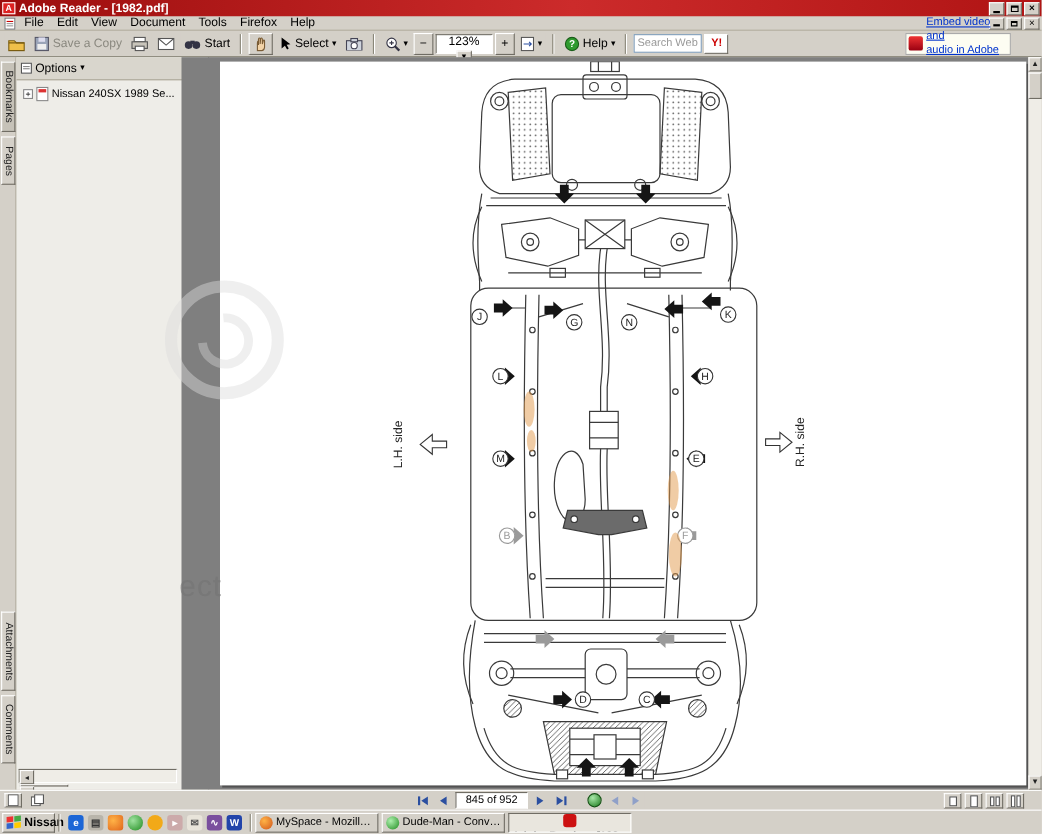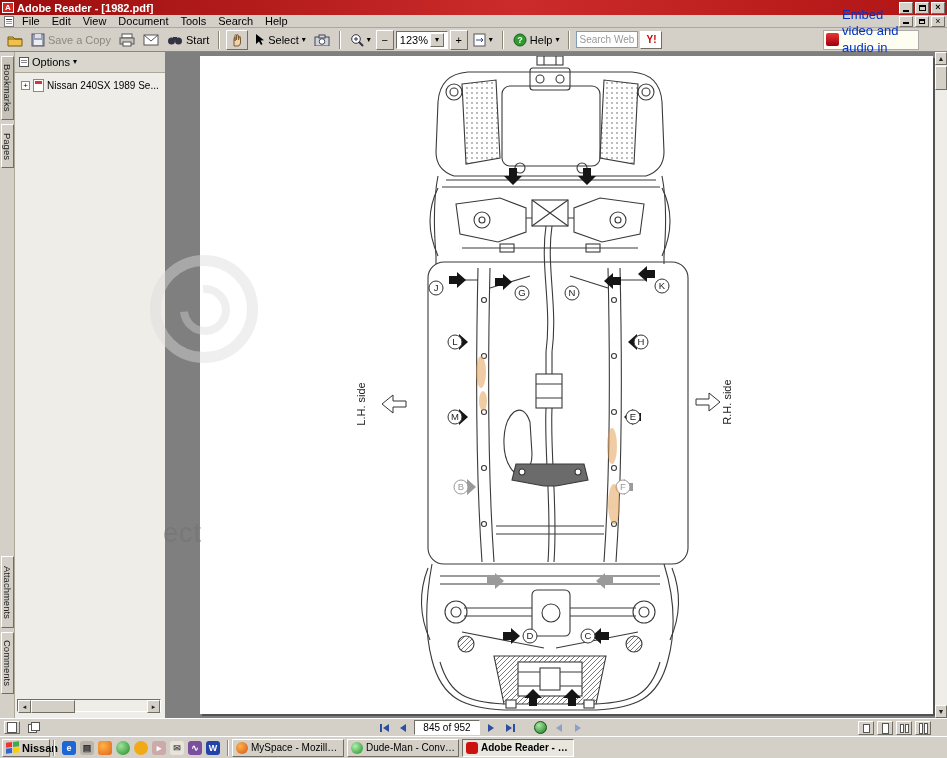--- a/index.html
+++ b/index.html
@@ -2,21 +2,21 @@
 <html><head>
 <meta charset="utf-8">
 <style>
   * { margin:0; padding:0; box-sizing:border-box; }
   html,body { width:947px; height:758px; overflow:hidden; }
   body { font-family:"Liberation Sans", sans-serif; font-size:11px; background:#d4d0c8; color:#000; }
   .screen { position:relative; width:947px; height:758px; background:#d4d0c8; }
 
   
   .r { border:1px solid; border-color:#ffffff #706d64 #706d64 #ffffff; }
-  .s { border:1px solid; border-color:#706d64 #ffffff #ffffff #706d64; }
+  .s { border:1px solid; border-color:#706d64 #ffffff #ffffff #706d64;flex-direction:column; }
 
   
   .titlebar { position:absolute; left:0; top:0; width:947px; height:15px;
     background:linear-gradient(90deg,#9c0d0d,#cc2b2b 55%,#b01414);
     display:flex; align-items:center; padding:0 2px; color:#fff; font-weight:bold; font-size:11px; }
   .titlebar .app-ico { width:12px; height:11px; background:#d22; border:1px solid #fff; margin-right:3px;
     display:flex; align-items:center; justify-content:center; color:#fff; font-size:8px; font-weight:bold; }
   .wc { margin-left:auto; display:flex; gap:2px; }
   .wbtn { width:14px; height:12px; background:#d4d0c8; display:flex; align-items:center; justify-content:center;
     font-size:9px; line-height:1; color:#000; }
@@ -44,21 +44,21 @@
   .combo .val { flex:1; font-size:11px; }
   .combo .cbtn { width:14px; height:14px; background:#d4d0c8; display:flex; align-items:center; justify-content:center; font-size:8px; }
   .searchweb { width:62px; height:17px; border:1px solid #7f9db9; background:#fff; font-size:10px; padding:0 2px;
     font-family:"Liberation Sans",sans-serif; }
   .searchweb::placeholder { color:#999; }
   .ybtn { width:22px; height:18px; background:#fff; color:#cc0000; font-weight:bold; font-size:10px;
     display:flex; align-items:center; justify-content:center; }
   .ad { margin-left:auto; margin-right:24px; width:96px; height:20px; background:#fdfdf2; border:1px solid #aaa;
     display:flex; align-items:center; gap:3px; padding:0 2px; }
   .ad .ad-ico { width:13px; height:13px; background:linear-gradient(#e33,#901); border-radius:2px; flex:none; }
-  .ad .ad-txt { font-size:13px; color:#0033cc; line-height:1.25; }
+  .ad .ad-txt { font-size:10px; color:#0033cc; text-decoration:underline; line-height:1.25; }
 
   
   .main { position:absolute; left:0; top:52px; width:947px; height:666px; }
 
   .tabstrip { position:absolute; left:0; top:0; width:15px; height:666px; background:#d4d0c8; border-right:1px solid #aca899; }
   .vtab { position:absolute; left:1px; width:13px; background:#d4d0c8; font-size:9.5px; color:#222;
     writing-mode:vertical-rl; text-align:center; padding:4px 0; }
   .vtab.active { background:#c6c2b8; }
 
   .panel { position:absolute; left:15px; top:0; width:175px; height:666px; background:#eeede8; border-right:1px solid #706d64; }
@@ -152,21 +152,21 @@
     </span>
   </div>
 
   <div class="menubar">
     <span class="doc-ico"></span>
     <span class="menu-item">File</span>
     <span class="menu-item">Edit</span>
     <span class="menu-item">View</span>
     <span class="menu-item">Document</span>
     <span class="menu-item">Tools</span>
-    <span class="menu-item">Search</span>
+    <span class="menu-item">Firefox</span>
     <span class="menu-item">Help</span>
     <span class="wc" style="margin-right:2px;">
       <span class="wbtn r" style="height:11px">
           <span class="glyph-min" style="margin-top:4px"></span>
         </span>
       <span class="wbtn r" style="height:11px">
           <span class="glyph-max" style="width:6px;height:5px"></span>
         </span>
       <span class="wbtn r" style="height:11px">
           <span>×</span>

